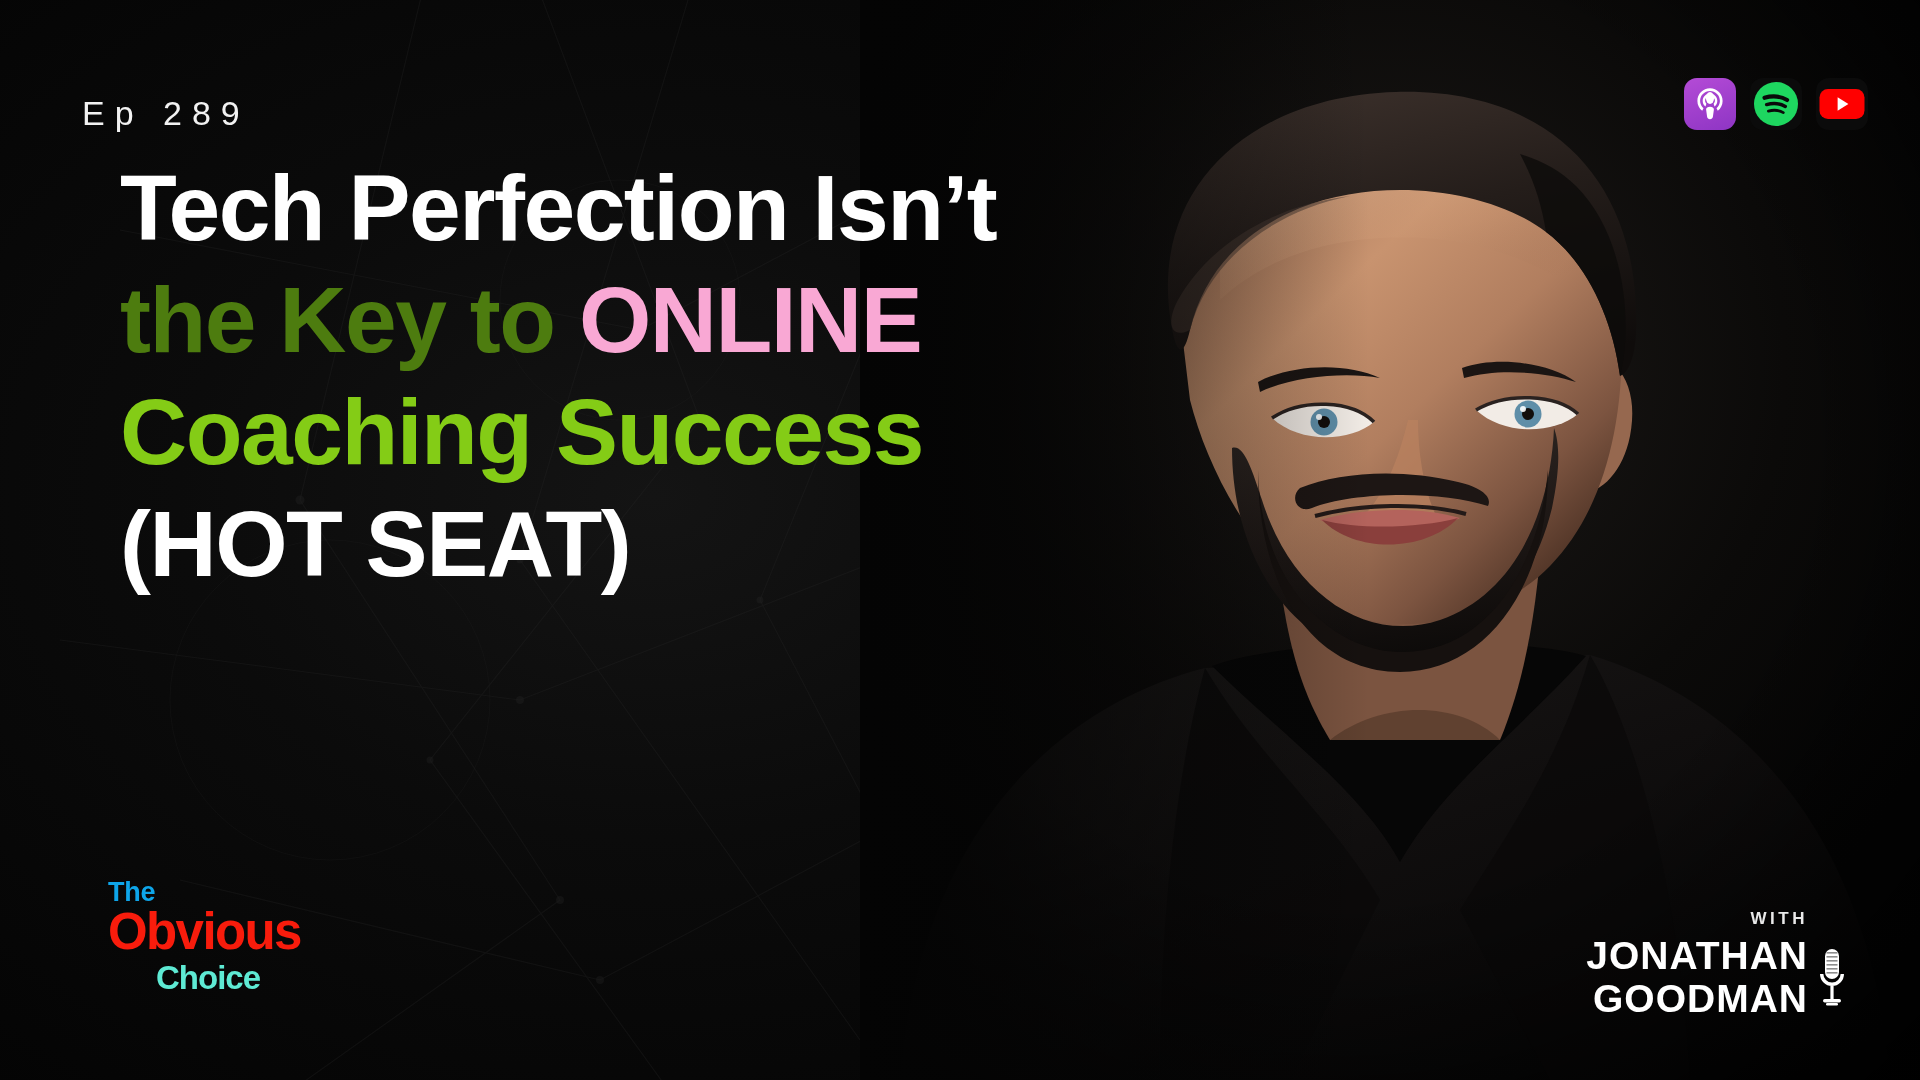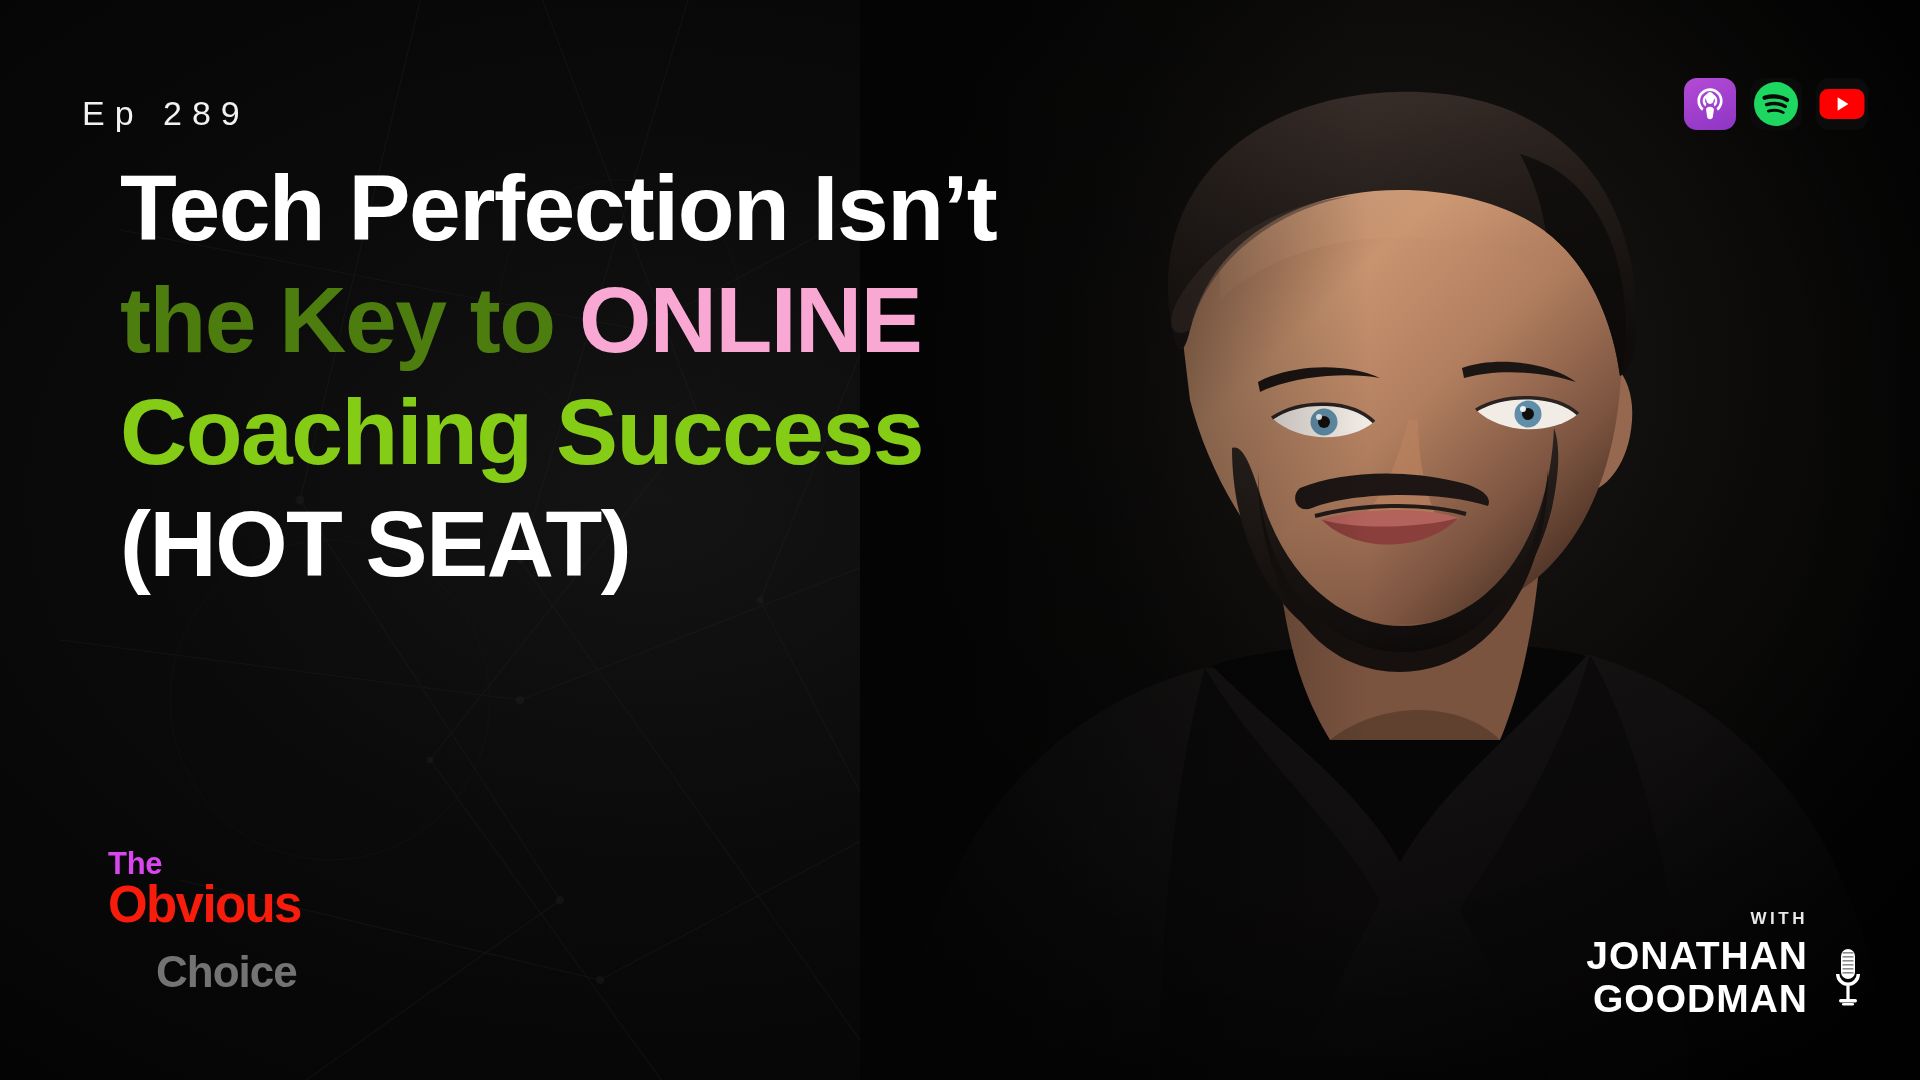--- a/index.html
+++ b/index.html
@@ -68,48 +68,48 @@
   .title-line .red { color:#f9a8d4; }
   .title-line .wht { color:#4d7c0f; }
 
   
   .show-logo {
     position:absolute;
     left:108px; bottom:86px;
     line-height:1;
   }
   .show-logo .l-the {
-    font-size:31px;
-    font-weight:700;
-    color:#d946ef;
+    font-size:27px;
+    font-weight:700;
+    color:#0ea5e9;
     letter-spacing:-0.3px;
   }
   .show-logo .l-obvious {
     font-size:51px;
     font-weight:700;
     color:#f81c0c;
     letter-spacing:-1.6px;
     margin-top:0;
   }
   .show-logo .l-choice {
-    font-size:44px;
-    font-weight:700;
-    color:#737373;
+    font-size:33px;
+    font-weight:700;
+    color:#5eead4;
     letter-spacing:-1px;
-    margin-top:20px;
+    margin-top:4px;
     margin-left:48px;
   }
 
   
   .host-credit {
     position:absolute;
-    right:52px; bottom:62px;
+    right:68px; bottom:62px;
     display:flex;
     align-items:flex-end;
-    gap:20px;
+    gap:4px;
   }
   .host-text { text-align:right; line-height:1; }
   .host-text .with {
     font-size:17px;
     font-weight:700;
     letter-spacing:3.5px;
     color:#e9e9e9;
     margin-bottom:9px;
   }
   .host-text .nm {

